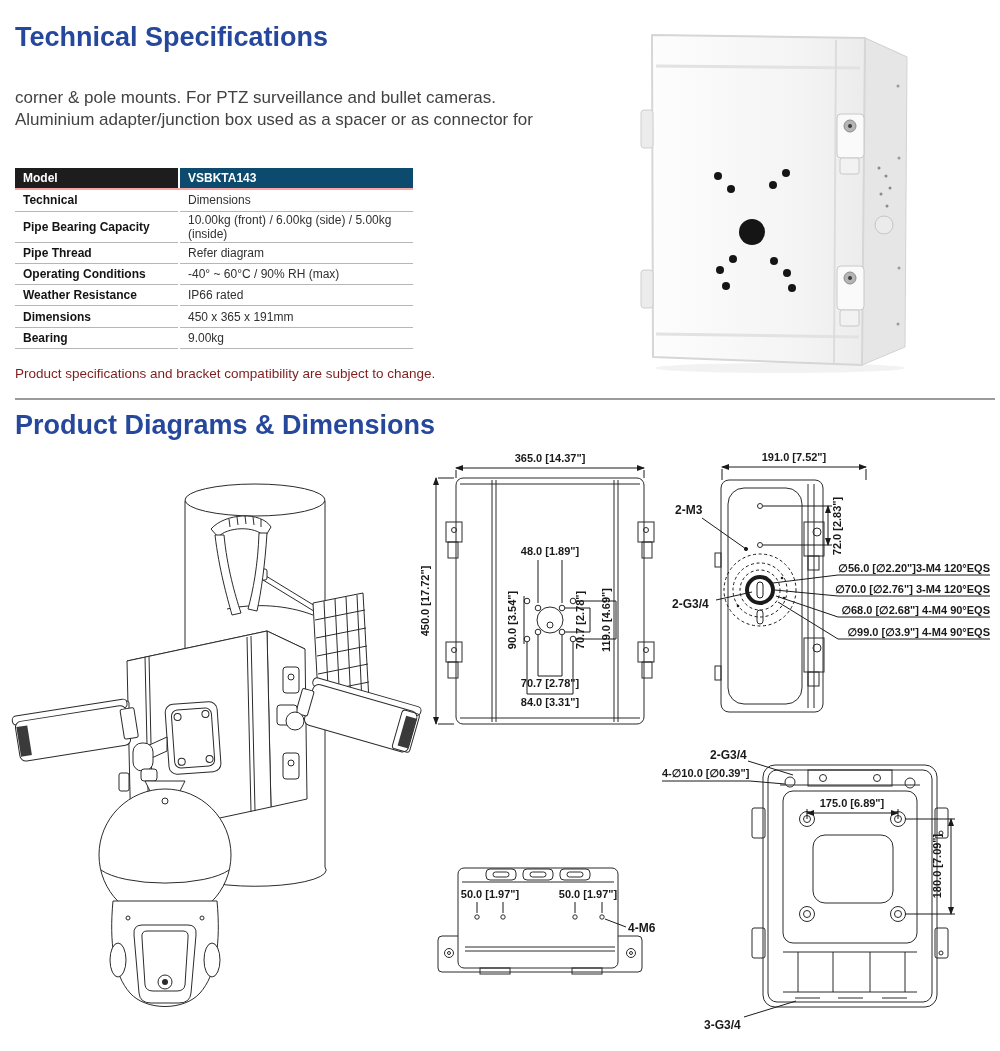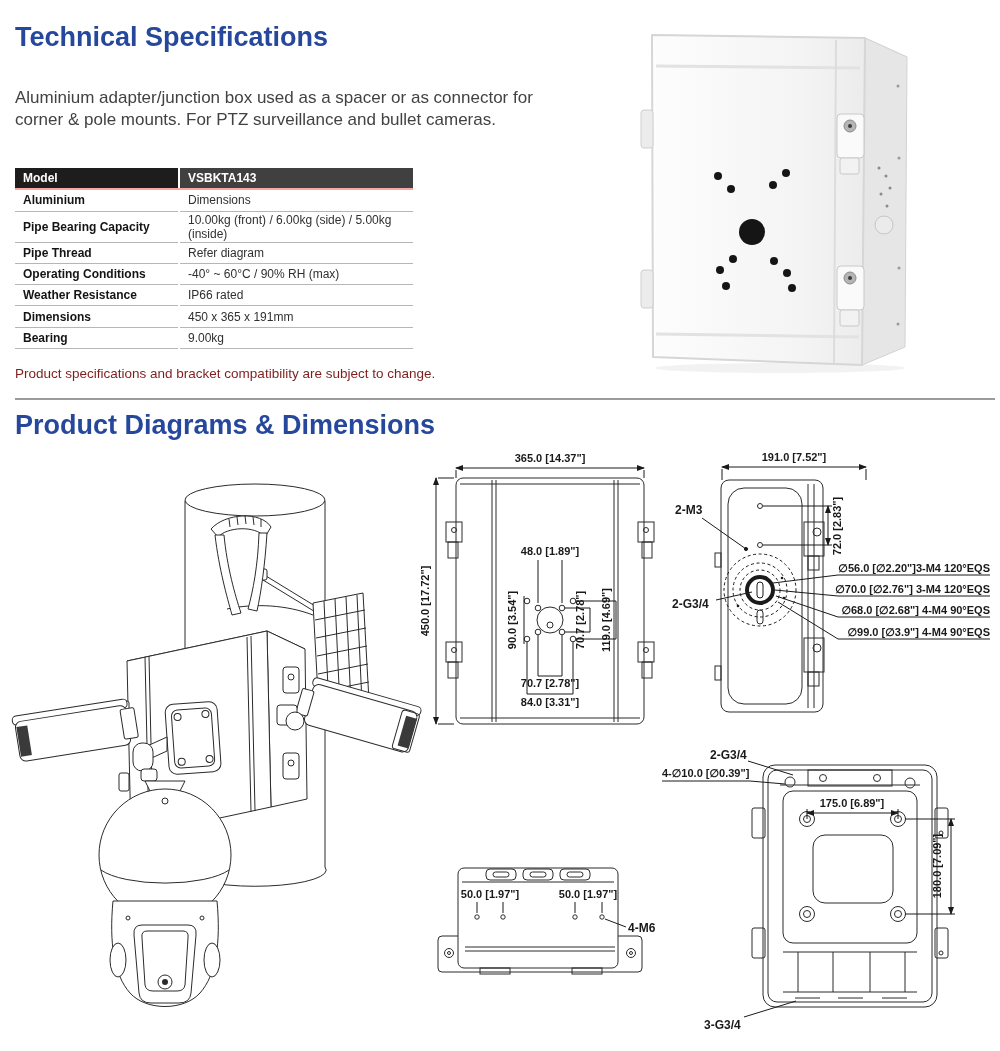--- a/index.html
+++ b/index.html
@@ -11,21 +11,21 @@
   .intro{position:absolute;left:15px;top:87px;font-size:17px;line-height:22px;color:#424242;}
   .note{position:absolute;left:15px;top:366px;font-size:13.5px;color:#7f1d1d;}
   .divider{position:absolute;left:15px;top:398px;width:980px;border-top:2px solid #9b9b9b;}
   table.spec{position:absolute;left:15px;top:168px;width:398px;border-collapse:collapse;table-layout:fixed;}
   table.spec td{height:18.3px;line-height:14px;padding:1px 8px;font-size:12px;vertical-align:middle;
         border-bottom:1px solid #b6b6b6;}
   table.spec td.lbl{width:147px;font-weight:bold;color:#141414;border-right:2px solid #fff;}
   table.spec td.val{color:#303030;}
   table.spec tr.hdr td{border-bottom:2px solid #fca5a5;}
   table.spec tr.hdr td.lbl{background:#1d1d1d;color:#fff;}
-  table.spec tr.hdr td.val{background:#404040;color:#fff;font-weight:bold;}
+  table.spec tr.hdr td.val{background:#0c4a6e;color:#fff;font-weight:bold;}
   svg{position:absolute;overflow:visible;}
   .ln{stroke:#2b2b2b;stroke-width:1;fill:none;}
   .lnf{stroke:#2b2b2b;stroke-width:1;fill:#fff;}
   .dim{stroke:#1a1a1a;stroke-width:1;fill:none;}
   .dtxt{font-family:"Liberation Sans",sans-serif;font-size:11px;font-weight:bold;fill:#191919;}
   .dtxt2{font-family:"Liberation Sans",sans-serif;font-size:12px;font-weight:bold;fill:#191919;}
   .dash{stroke:#1a1a1a;stroke-width:1;fill:none;stroke-dasharray:3 2.6;}
 </style>
 </head>
 <body>
@@ -44,32 +44,32 @@
         <stop offset="0" stop-color="#fdfdfd"></stop>
         <stop offset="0.7" stop-color="#f4f4f4"></stop>
         <stop offset="1" stop-color="#ececec"></stop>
       </linearGradient>
     </defs>
   </svg>
 
   <h1 id="title1" class="h-blue">Technical Specifications</h1>
 
   <div class="intro">
+    <div>corner &amp; pole mounts. For PTZ surveillance and bullet cameras.</div>
     <div>Aluminium adapter/junction box used as a spacer or as connector for</div>
-    <div>corner &amp; pole mounts. For PTZ surveillance and bullet cameras.</div>
   </div>
 
   <table class="spec">
     <tbody>
         <tr class="hdr">
       <td class="lbl">Model</td>
       <td class="val">VSBKTA143</td>
     </tr>
     <tr>
-      <td class="lbl">Aluminium</td>
+      <td class="lbl">Technical</td>
       <td class="val">Dimensions</td>
     </tr>
     <tr>
       <td class="lbl">Pipe Bearing Capacity</td>
       <td class="val">10.00kg (front) / 6.00kg (side) / 5.00kg (inside)</td>
     </tr>
     <tr>
       <td class="lbl">Pipe Thread</td>
       <td class="val">Refer diagram</td>
     </tr>

